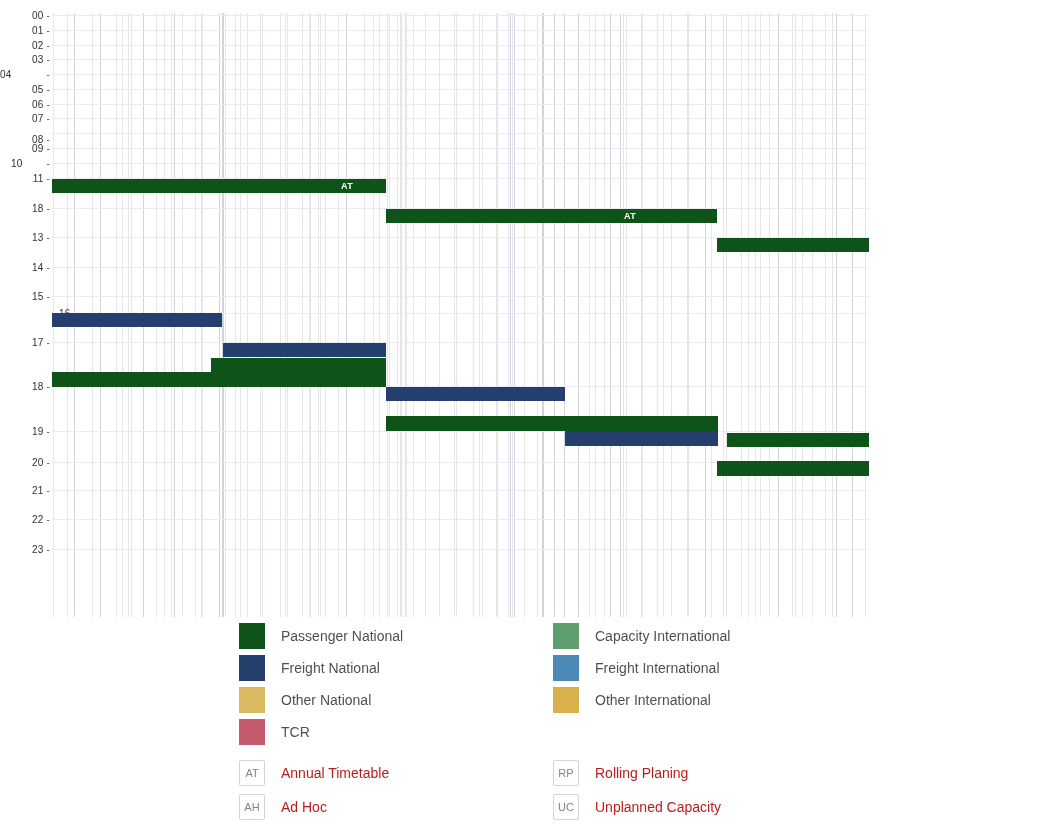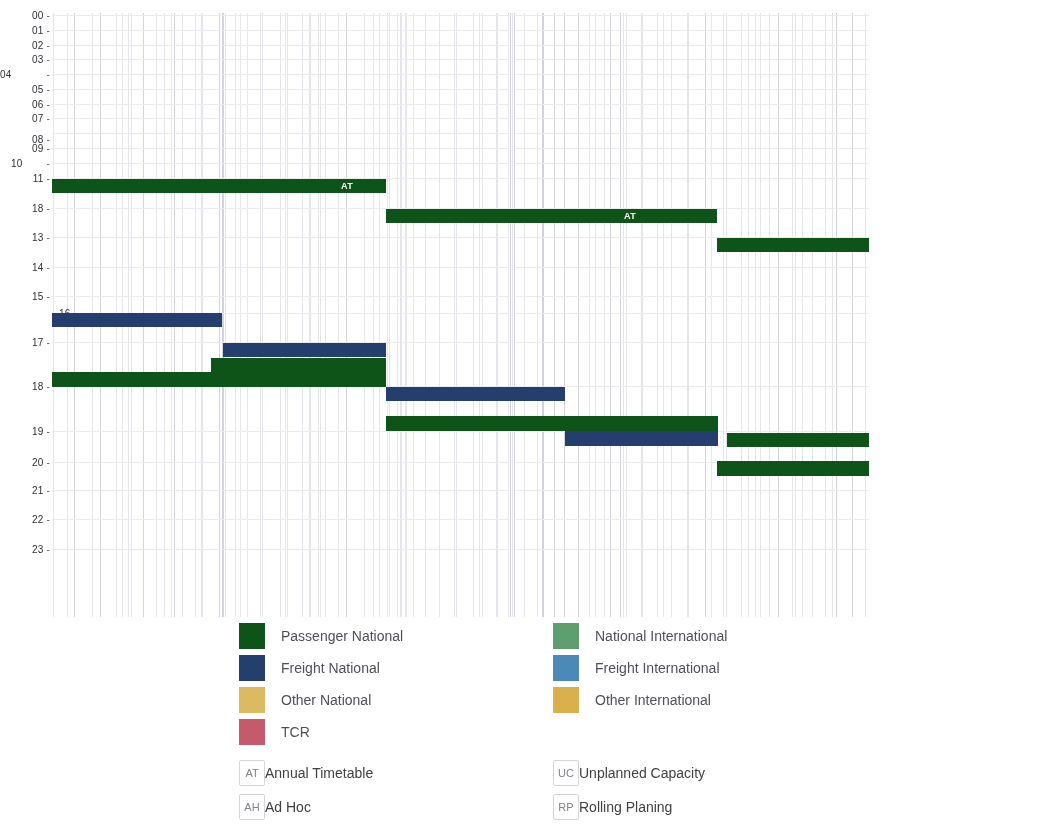--- a/index.html
+++ b/index.html
@@ -23,21 +23,21 @@
   .legend-row { display: flex; align-items: center; height: 26px; margin-bottom: 6px; }
   .legend-swatch { width: 26px; height: 26px; flex: 0 0 26px; }
   .legend-label { margin-left: 16px; font-size: 14px; color: #4f4f58; }
   .phase-row { display: flex; align-items: center; height: 26px; margin-bottom: 8px; }
   .phase-badge {
     width: 24px; height: 24px; flex: 0 0 24px;
     border: 1px solid #d4d4da; border-radius: 2px; background: #ffffff;
     display: flex; align-items: center; justify-content: center;
     font-size: 11px; color: #82828a;
   }
-  .phase-label { font-size: 14px; color: #404040; }
+  .phase-label { margin-left: 16px; font-size: 14px; color: #b91c1c; }
 </style>
 </head>
 <body>
 
 <div class="stage">
   <div id="plot" class="plot">
       <div class="vline" style="left: 53px; top: 13px; height: 604px; width: 1px; background: rgb(229, 229, 236);"></div>
       <div class="vline" style="left: 67px; top: 13px; height: 604px; width: 1px; background: rgb(229, 229, 236);"></div>
       <div class="vline" style="left: 74px; top: 13px; height: 604px; width: 1px; background: rgb(211, 211, 222);"></div>
       <div class="vline" style="left: 92px; top: 13px; height: 604px; width: 1px; background: rgb(229, 229, 236);"></div>
@@ -301,21 +301,21 @@
         <div class="legend-label">Other National</div>
       </div>
       <div class="legend-row">
         <div class="legend-swatch" style="background: rgb(198, 90, 109);"></div>
         <div class="legend-label">TCR</div>
       </div>
     </div>
   <div id="legend-cat-right" class="legend-block" style="left:553px; top:623px;">
       <div class="legend-row">
         <div class="legend-swatch" style="background: rgb(95, 158, 110);"></div>
-        <div class="legend-label">National International</div>
+        <div class="legend-label">Capacity International</div>
       </div>
       <div class="legend-row">
         <div class="legend-swatch" style="background: rgb(76, 137, 182);"></div>
         <div class="legend-label">Freight International</div>
       </div>
       <div class="legend-row">
         <div class="legend-swatch" style="background: rgb(217, 176, 76);"></div>
         <div class="legend-label">Other International</div>
       </div>
     </div>
@@ -324,21 +324,21 @@
         <div class="phase-badge">AT</div>
         <div class="phase-label">Annual Timetable</div>
       </div>
       <div class="phase-row">
         <div class="phase-badge">AH</div>
         <div class="phase-label">Ad Hoc</div>
       </div>
     </div>
   <div id="legend-phase-right" class="legend-block" style="left:553px; top:760px;">
       <div class="phase-row">
+        <div class="phase-badge">RP</div>
+        <div class="phase-label">Rolling Planing</div>
+      </div>
+      <div class="phase-row">
         <div class="phase-badge">UC</div>
         <div class="phase-label">Unplanned Capacity</div>
-      </div>
-      <div class="phase-row">
-        <div class="phase-badge">RP</div>
-        <div class="phase-label">Rolling Planing</div>
       </div>
     </div>
 </div>
 
 </body></html>

